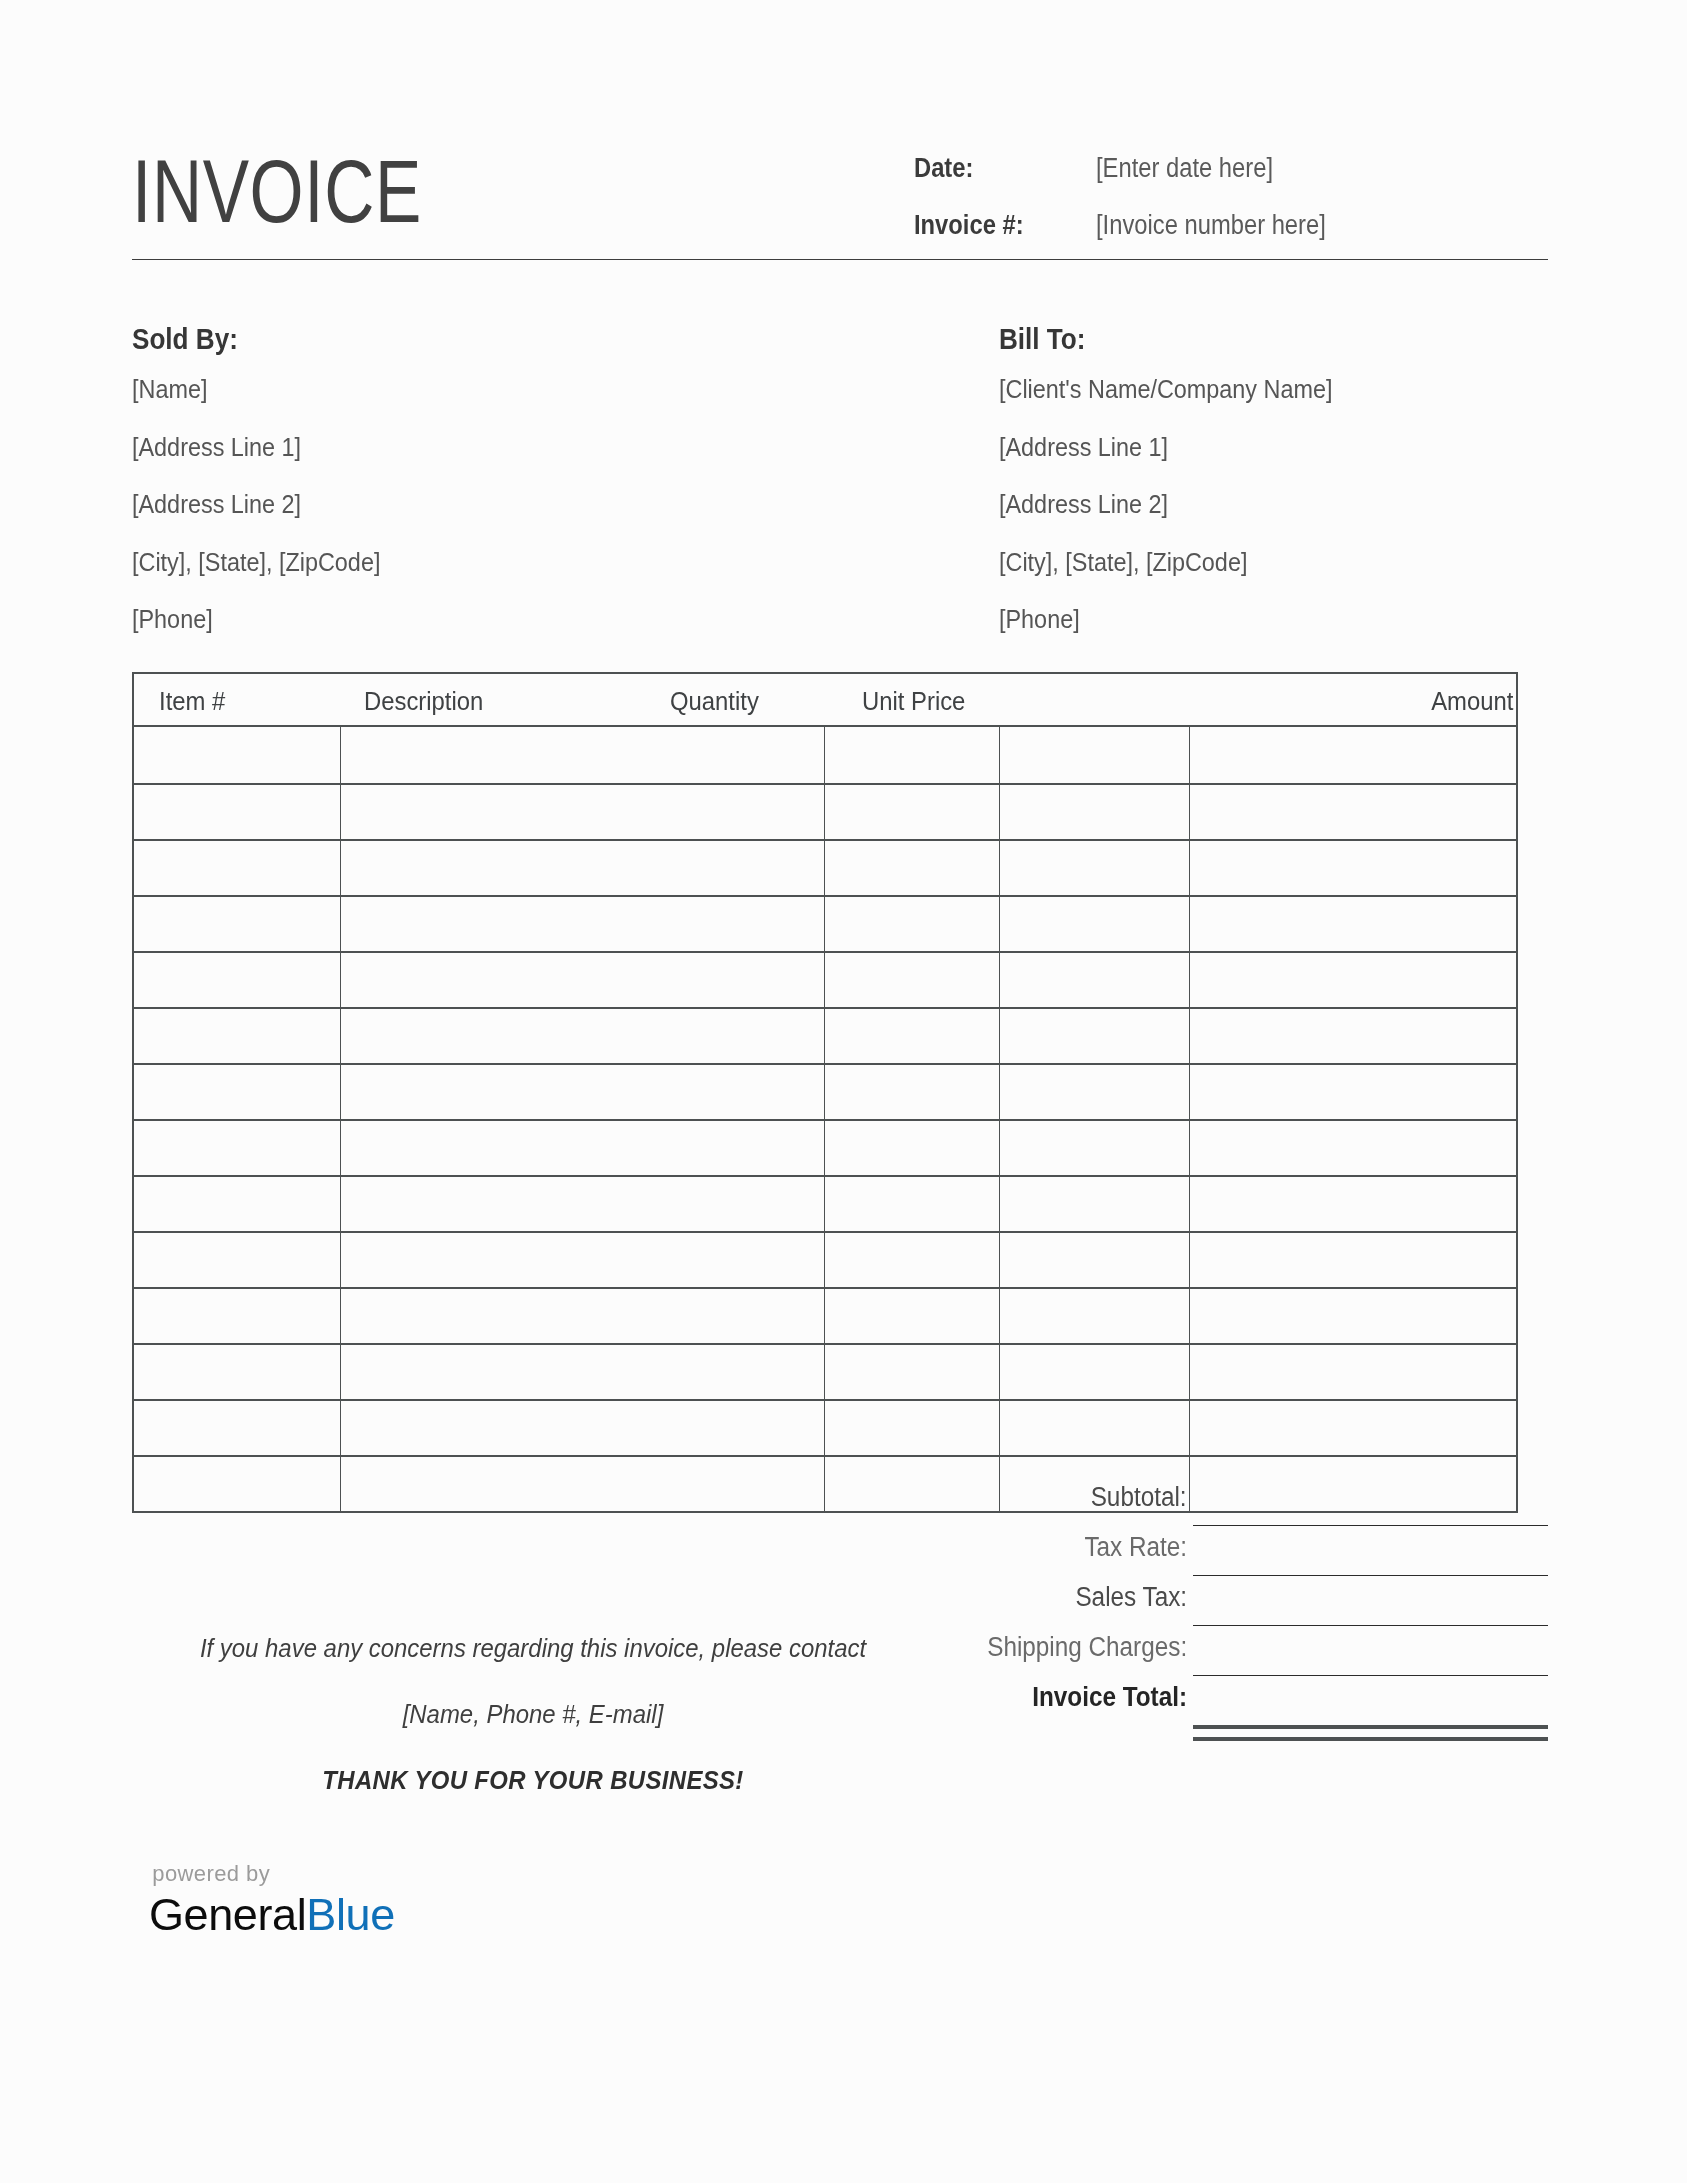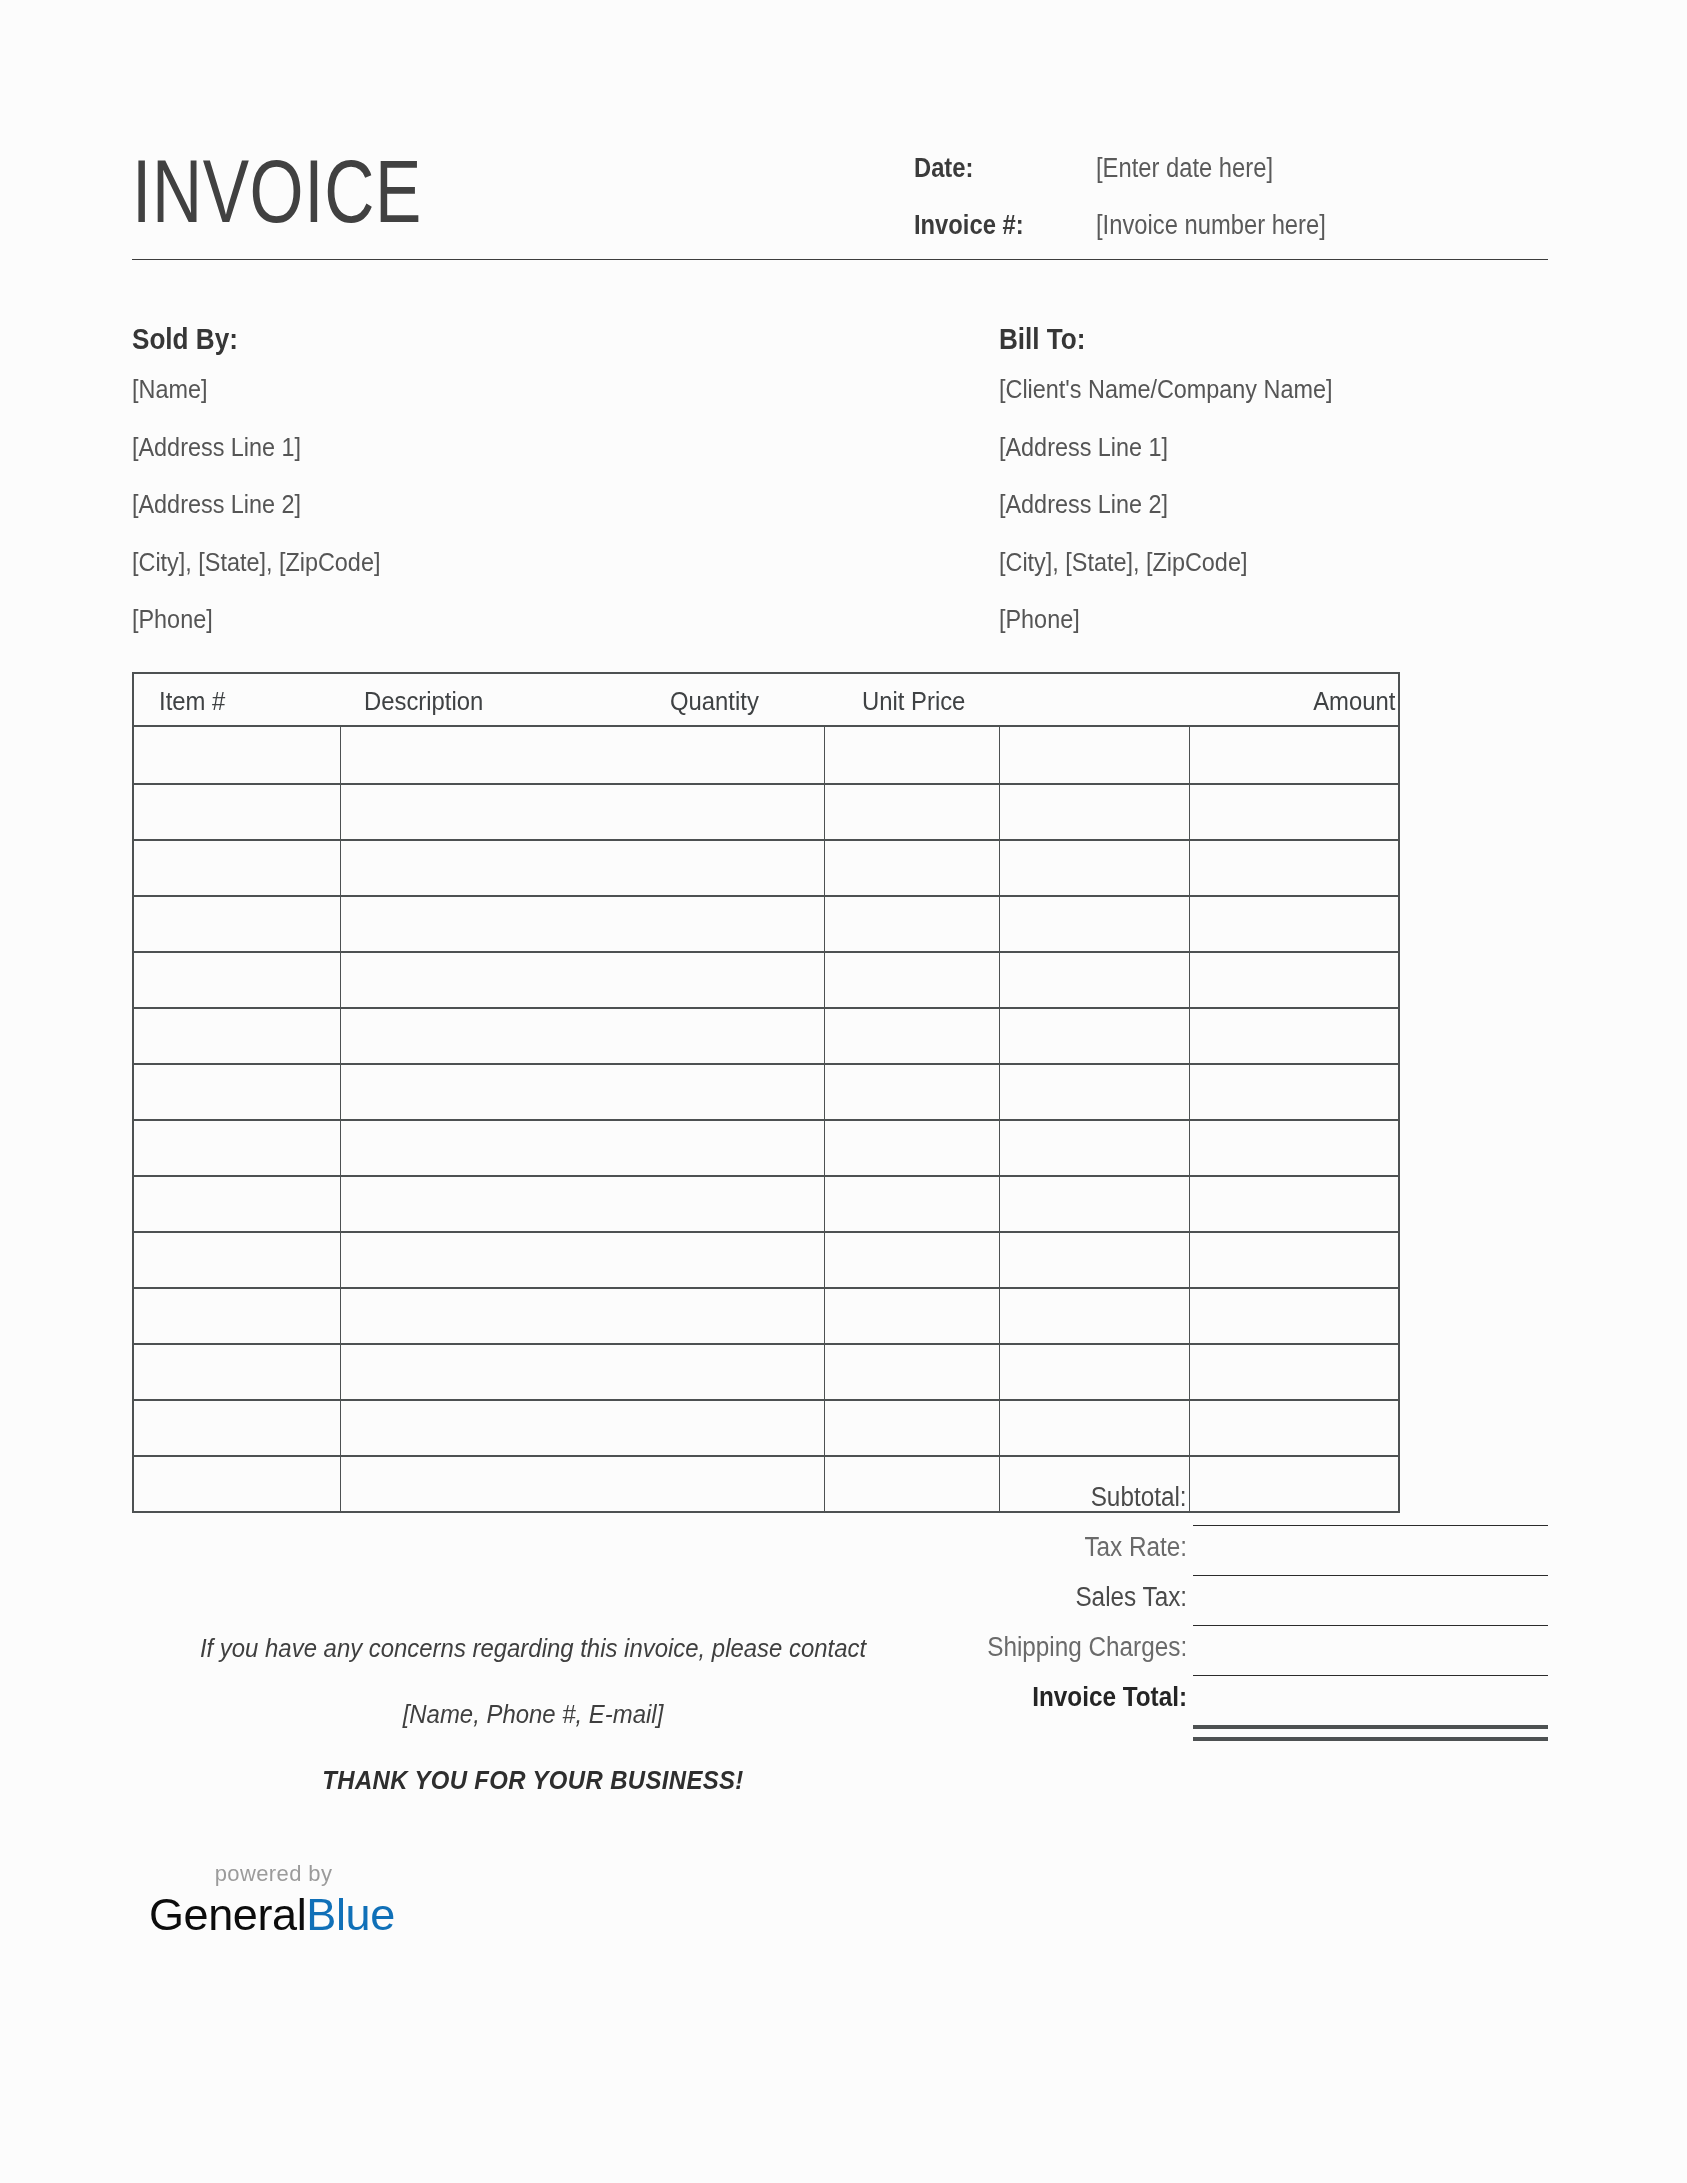--- a/index.html
+++ b/index.html
@@ -100,21 +100,21 @@
     transform: scaleX(0.9);
     transform-origin: left top;
     white-space: nowrap;
   }
 
   
   #items-table {
     position: absolute;
     left: 132px;
     top: 672px;
-    width: 1268px;
+    width: 1386px;
   }
   #items-header {
     position: relative;
     height: 55px;
     border: 2.5px solid #4d5152;
     box-sizing: border-box;
   }
   .th {
     position: absolute;
     top: 11.6px;
@@ -230,21 +230,20 @@
   #brand {
     position: absolute;
     left: 149px;
     top: 1861px;
   }
   #brand-powered {
     font-size: 22px;
     color: #9b9b9b;
     margin: 0 0 1.7px 3.3px;
     letter-spacing: 0.4px;
-    text-align: center;
   }
   #brand-name {
     font-size: 45px;
     letter-spacing: -0.4px;
     white-space: nowrap;
   }
   #brand-general { color: #0c0c0c; text-align: center; }
   #brand-blue { color: #1070b8; }
 </style>
 </head>

